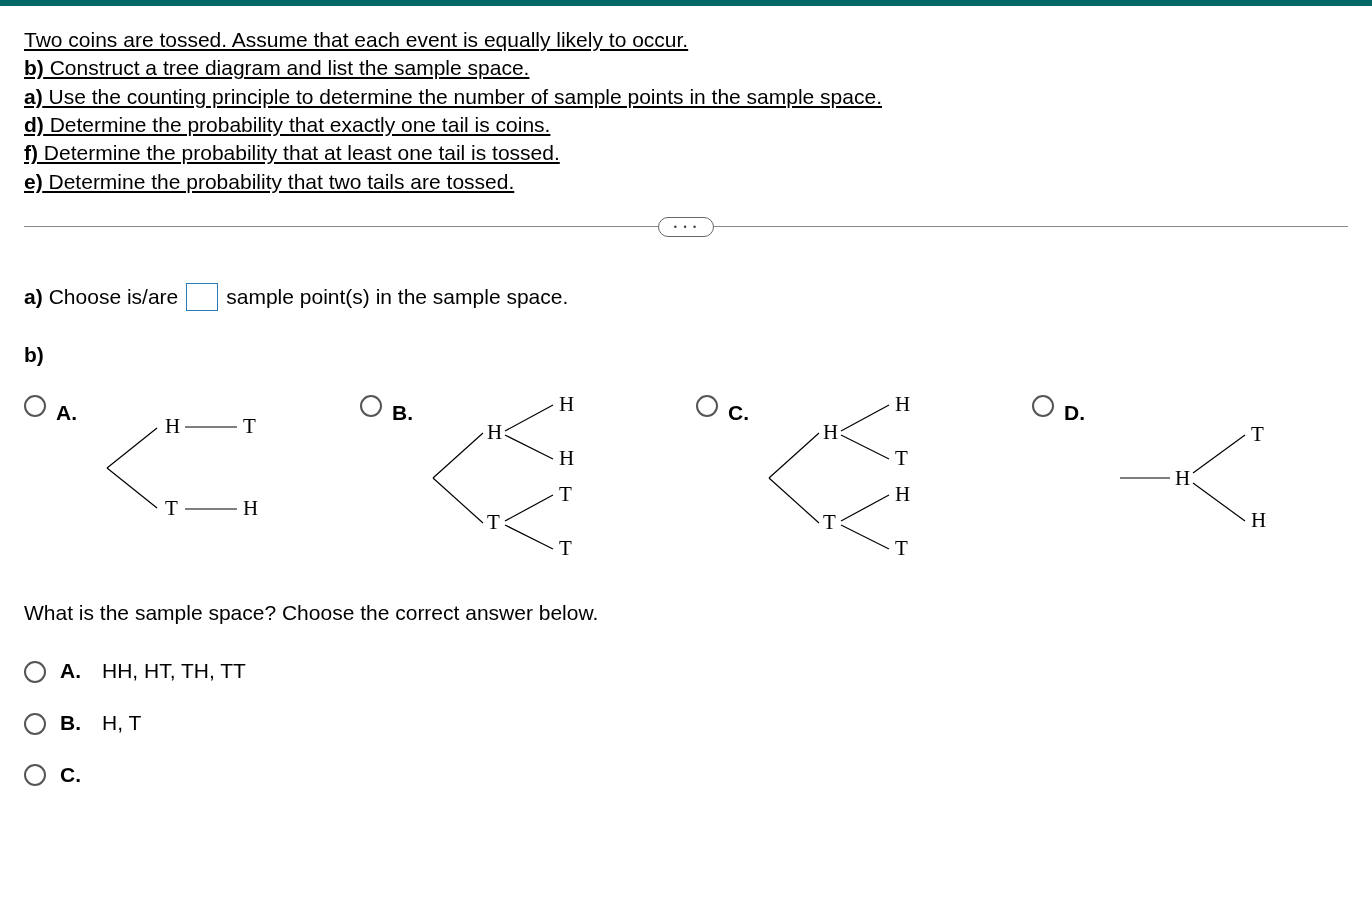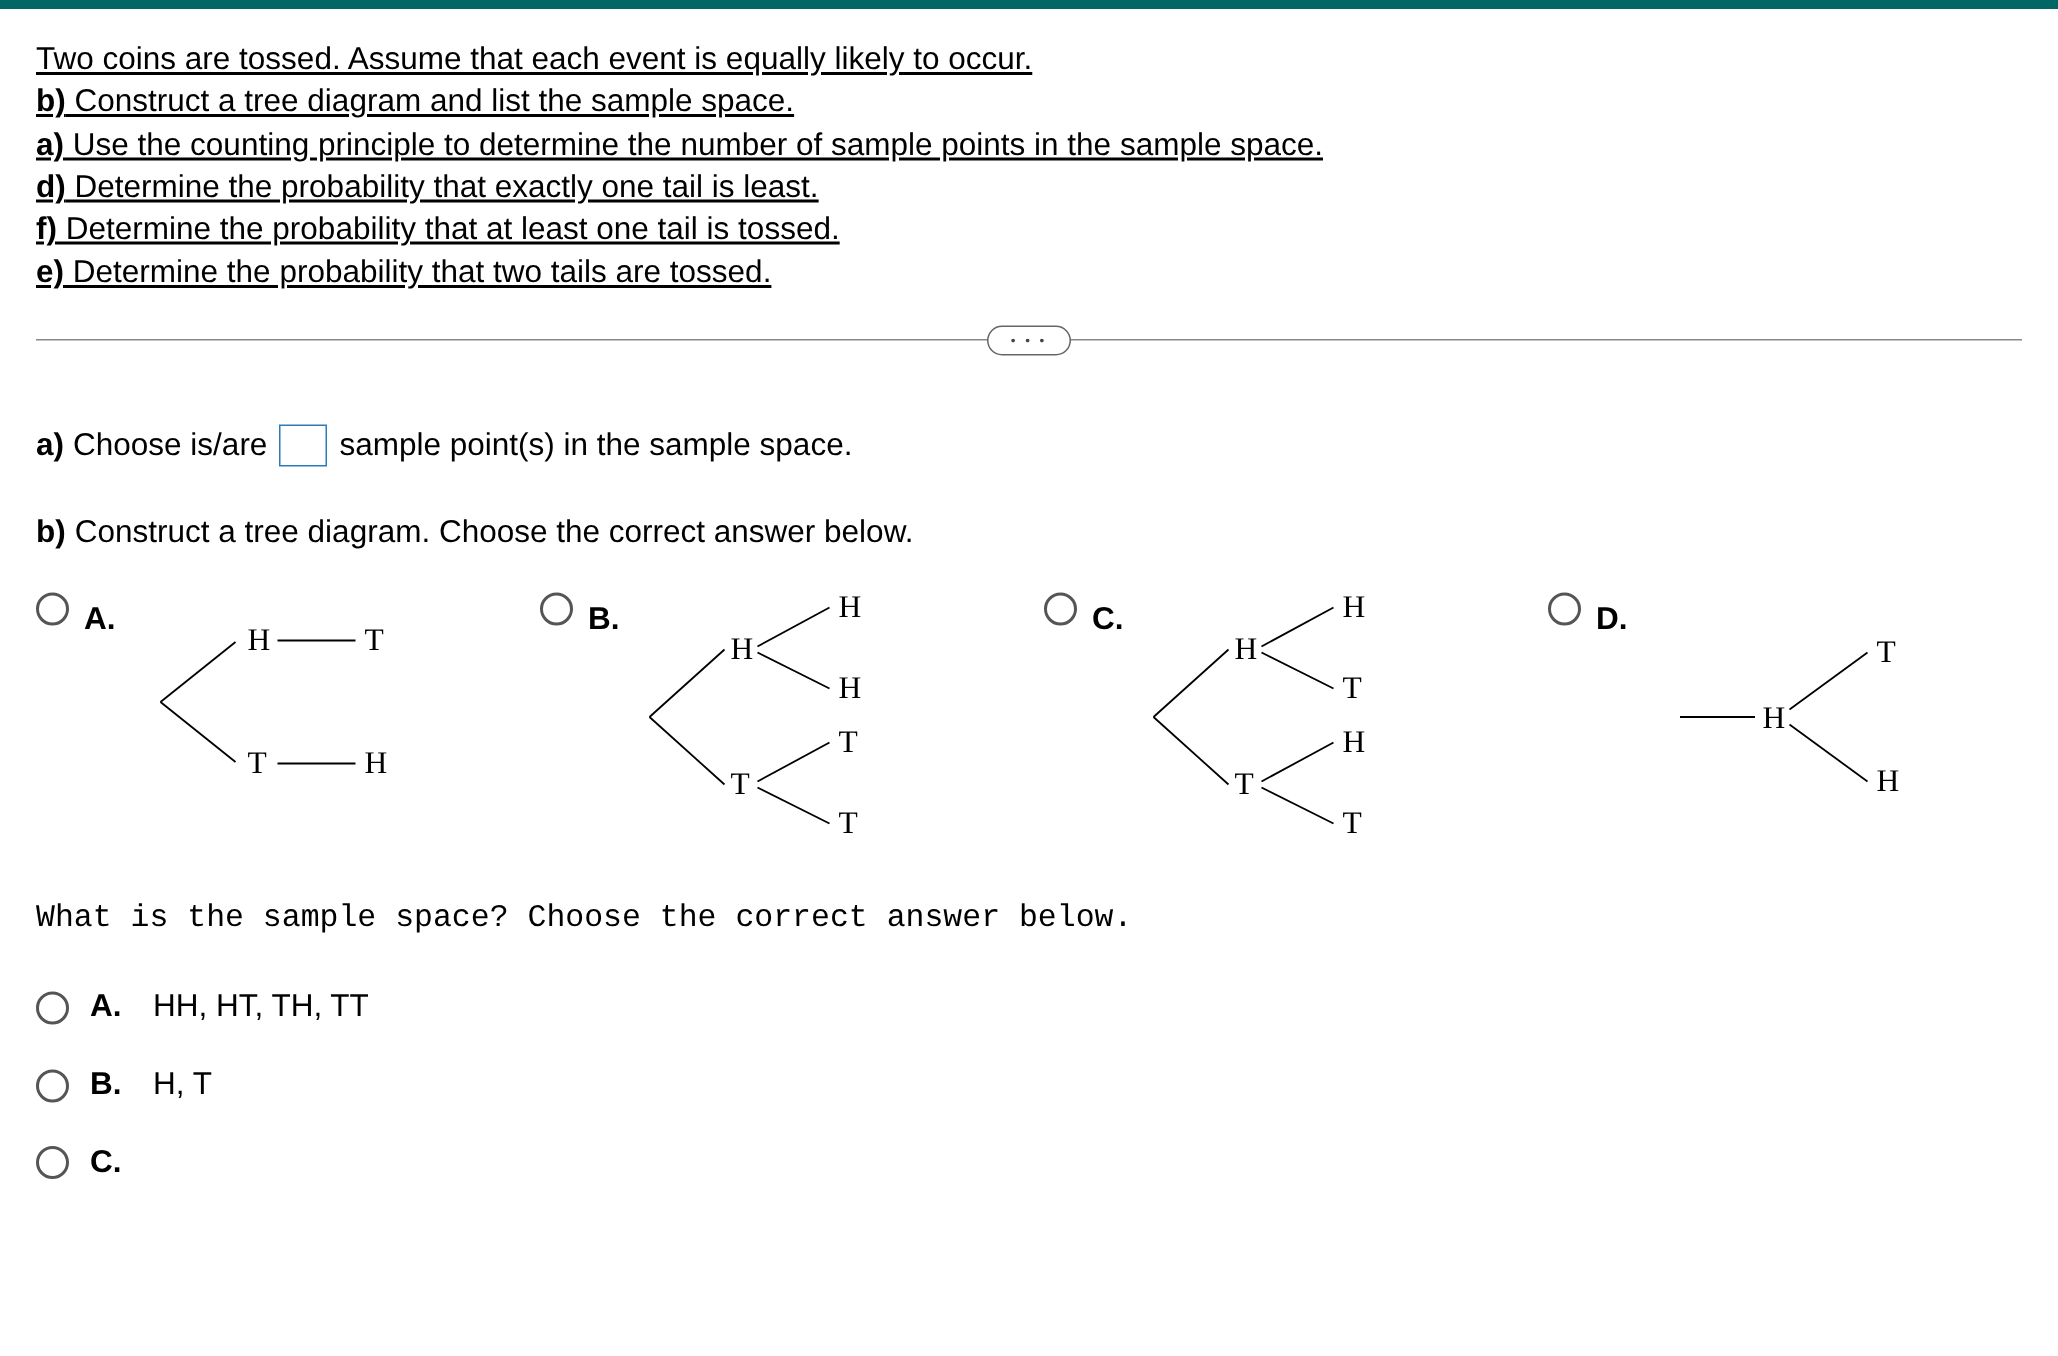--- a/index.html
+++ b/index.html
@@ -97,42 +97,41 @@
 <body>
 
 <div class="top-bar"></div>
 
 <div class="content">
 
   <div class="question-block">
     <div>Two coins are tossed. Assume that each event is equally likely to occur.</div>
     <div><span class="bold">b)</span><span> Construct a tree diagram and list the sample space.</span></div>
     <div><span class="bold">a)</span><span> Use the counting principle to determine the number of sample points in the sample space.</span></div>
-    <div><span class="bold">d)</span><span> Determine the probability that exactly one tail is least.</span></div>
+    <div><span class="bold">d)</span><span> Determine the probability that exactly one tail is coins.</span></div>
     <div><span class="bold">f)</span><span> Determine the probability that at least one tail is tossed.</span></div>
     <div><span class="bold">e)</span><span> Determine the probability that two tails are tossed.</span></div>
   </div>
 
   <div class="divider-wrap">
     <hr class="divider-line">
     <div class="divider-pill"></div>
   </div>
 
   <div class="answer-section">
 
     <div class="answer-line">
       <span class="bold">a)</span>
       <span> Choose is/are </span>
       <span class="input-box"></span>
       <span> sample point(s) in the sample space.</span>
     </div>
 
     <div class="answer-line">
       <span class="bold">b)</span>
-      <span> Construct a tree diagram. Choose the correct answer below.</span>
     </div>
 
     <div class="tree-options">
 
       <div class="tree-option">
         <span class="radio"></span>
         <span class="label">A.</span>
         <svg class="tree-svg" width="190" height="150">
           <line x1="20" y1="75" x2="70" y2="35" stroke="#000" stroke-width="1.2"></line>
           <line x1="20" y1="75" x2="70" y2="115" stroke="#000" stroke-width="1.2"></line>
@@ -191,21 +190,21 @@
           <text x="80" y="92" font-size="21">H</text>
           <line x1="98" y1="80" x2="150" y2="42" stroke="#000" stroke-width="1.2"></line>
           <line x1="98" y1="90" x2="150" y2="128" stroke="#000" stroke-width="1.2"></line>
           <text x="156" y="48" font-size="21">T</text>
           <text x="156" y="134" font-size="21">H</text>
         </svg>
       </div>
 
     </div>
 
-    <div style="margin-bottom:18px;font-family:Liberation Mono, monospace;">What is the sample space? Choose the correct answer below.</div>
+    <div style="margin-bottom:18px;">What is the sample space? Choose the correct answer below.</div>
 
     <div class="sample-space-options">
       <div class="ss-row">
         <span class="radio"></span>
         <span class="ss-label">A.</span>
         <span>HH, HT, TH, TT</span>
       </div>
       <div class="ss-row">
         <span class="radio"></span>
         <span class="ss-label">B.</span>

